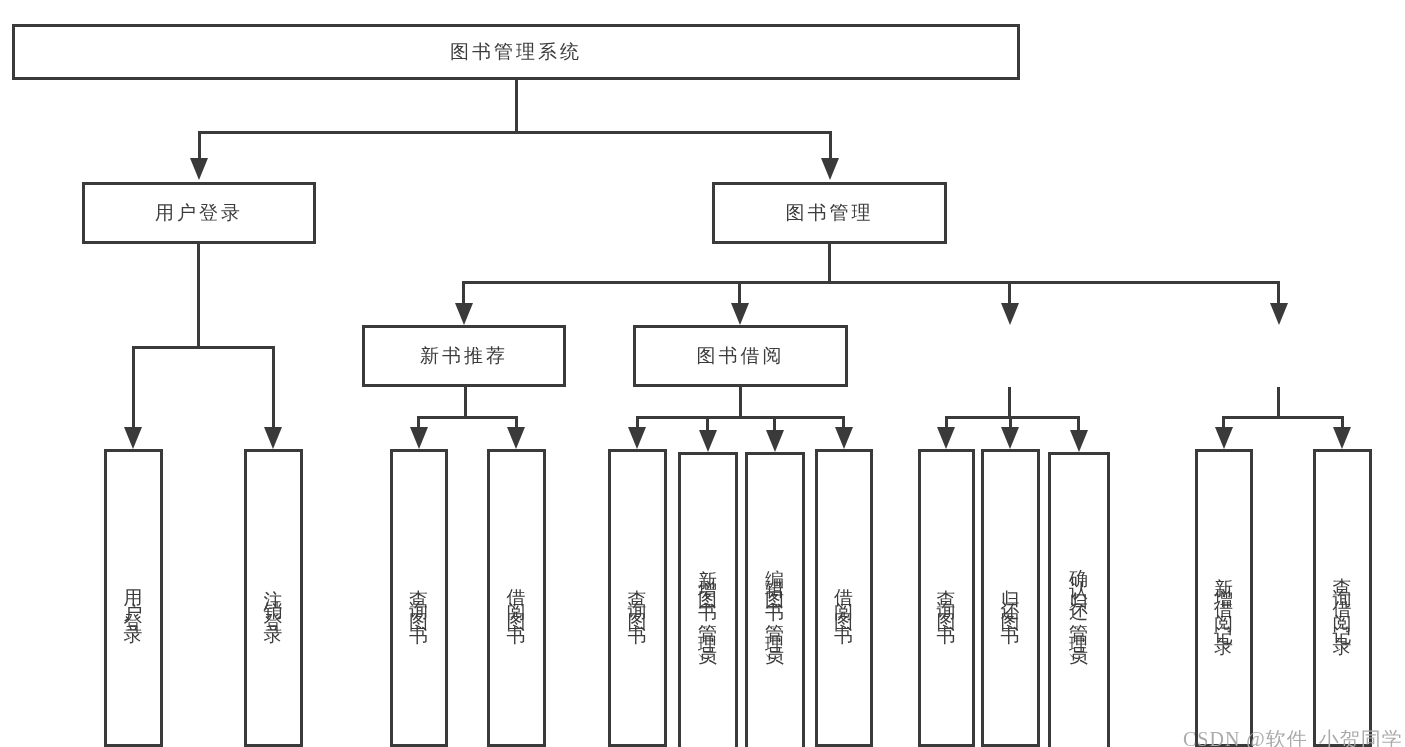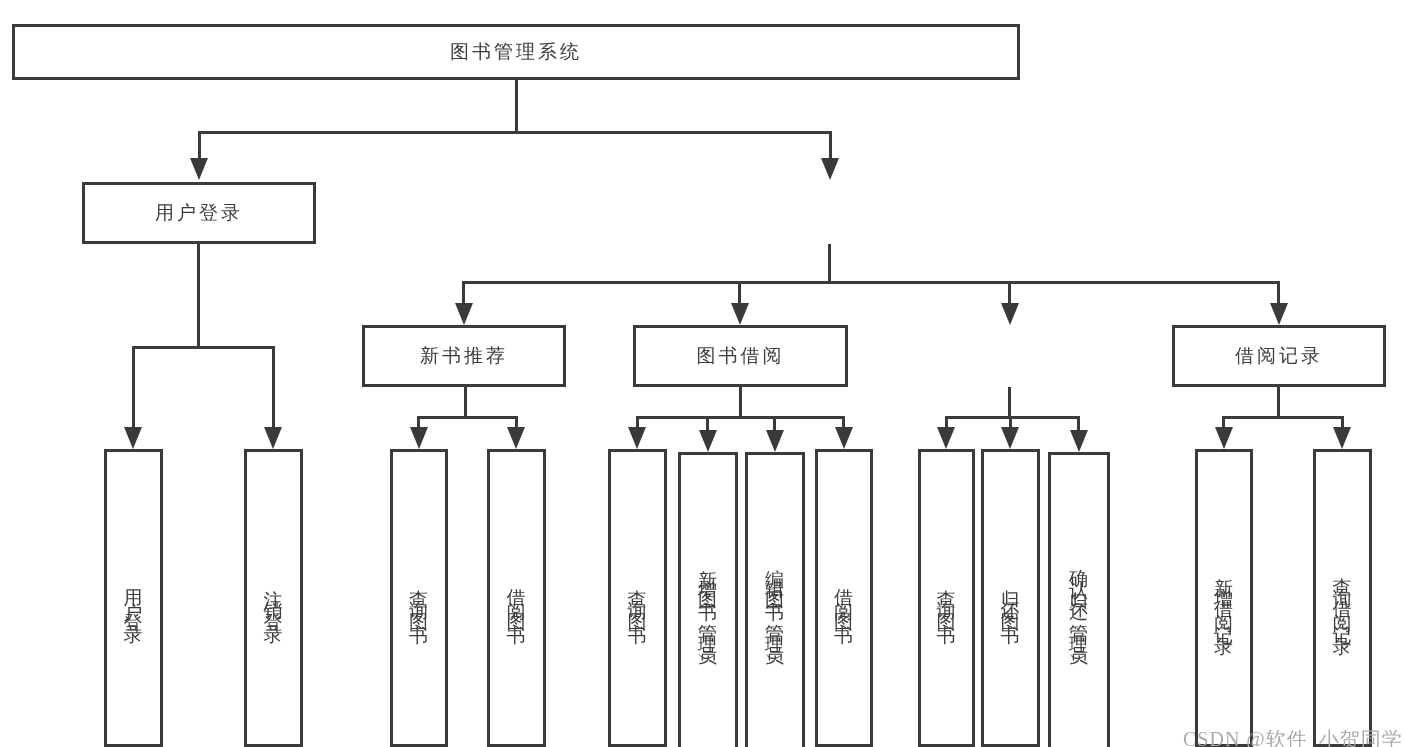--- a/index.html
+++ b/index.html
@@ -64,20 +64,21 @@
   <div class="box" style="left:12px;top:12px;width:1008px;height:56px;">图书管理系统</div>
 
   <div class="vl" style="left:515px;top:68px;height:54px;"></div>
   <div class="hl" style="left:198px;top:119px;width:634px;"></div>
   <div class="vl" style="left:198px;top:119px;height:32px;"></div>
   <div class="vl" style="left:829px;top:119px;height:32px;"></div>
   <div class="ar" style="left:190px;top:146px;"></div>
   <div class="ar" style="left:821px;top:146px;"></div>
 
   <div class="box" style="left:82px;top:170px;width:234px;height:62px;">用户登录</div>
+  <div class="box" style="left:712px;top:170px;width:235px;height:62px;">图书管理</div>
 
   <div class="vl" style="left:197px;top:232px;height:105px;"></div>
   <div class="hl" style="left:132px;top:334px;width:143px;"></div>
   <div class="vl" style="left:132px;top:334px;height:85px;"></div>
   <div class="vl" style="left:272px;top:334px;height:85px;"></div>
   <div class="ar" style="left:124px;top:415px;"></div>
   <div class="ar" style="left:264px;top:415px;"></div>
 
   <div class="vl" style="left:828px;top:232px;height:40px;"></div>
   <div class="hl" style="left:462px;top:269px;width:818px;"></div>
@@ -85,21 +86,20 @@
   <div class="vl" style="left:738px;top:269px;height:26px;"></div>
   <div class="vl" style="left:1008px;top:269px;height:26px;"></div>
   <div class="vl" style="left:1277px;top:269px;height:26px;"></div>
   <div class="ar" style="left:455px;top:291px;"></div>
   <div class="ar" style="left:731px;top:291px;"></div>
   <div class="ar" style="left:1001px;top:291px;"></div>
   <div class="ar" style="left:1270px;top:291px;"></div>
 
   <div class="box" style="left:362px;top:313px;width:204px;height:62px;">新书推荐</div>
   <div class="box" style="left:633px;top:313px;width:215px;height:62px;">图书借阅</div>
-  <div class="box" style="left:1172px;top:313px;width:214px;height:62px;">借阅记录</div>
 
   <div class="vl" style="left:464px;top:375px;height:32px;"></div>
   <div class="hl" style="left:417px;top:404px;width:101px;"></div>
   <div class="vl" style="left:417px;top:404px;height:16px;"></div>
   <div class="vl" style="left:515px;top:404px;height:16px;"></div>
   <div class="ar" style="left:410px;top:415px;"></div>
   <div class="ar" style="left:507px;top:415px;"></div>
 
   <div class="vl" style="left:739px;top:375px;height:32px;"></div>
   <div class="hl" style="left:636px;top:404px;width:209px;"></div>

